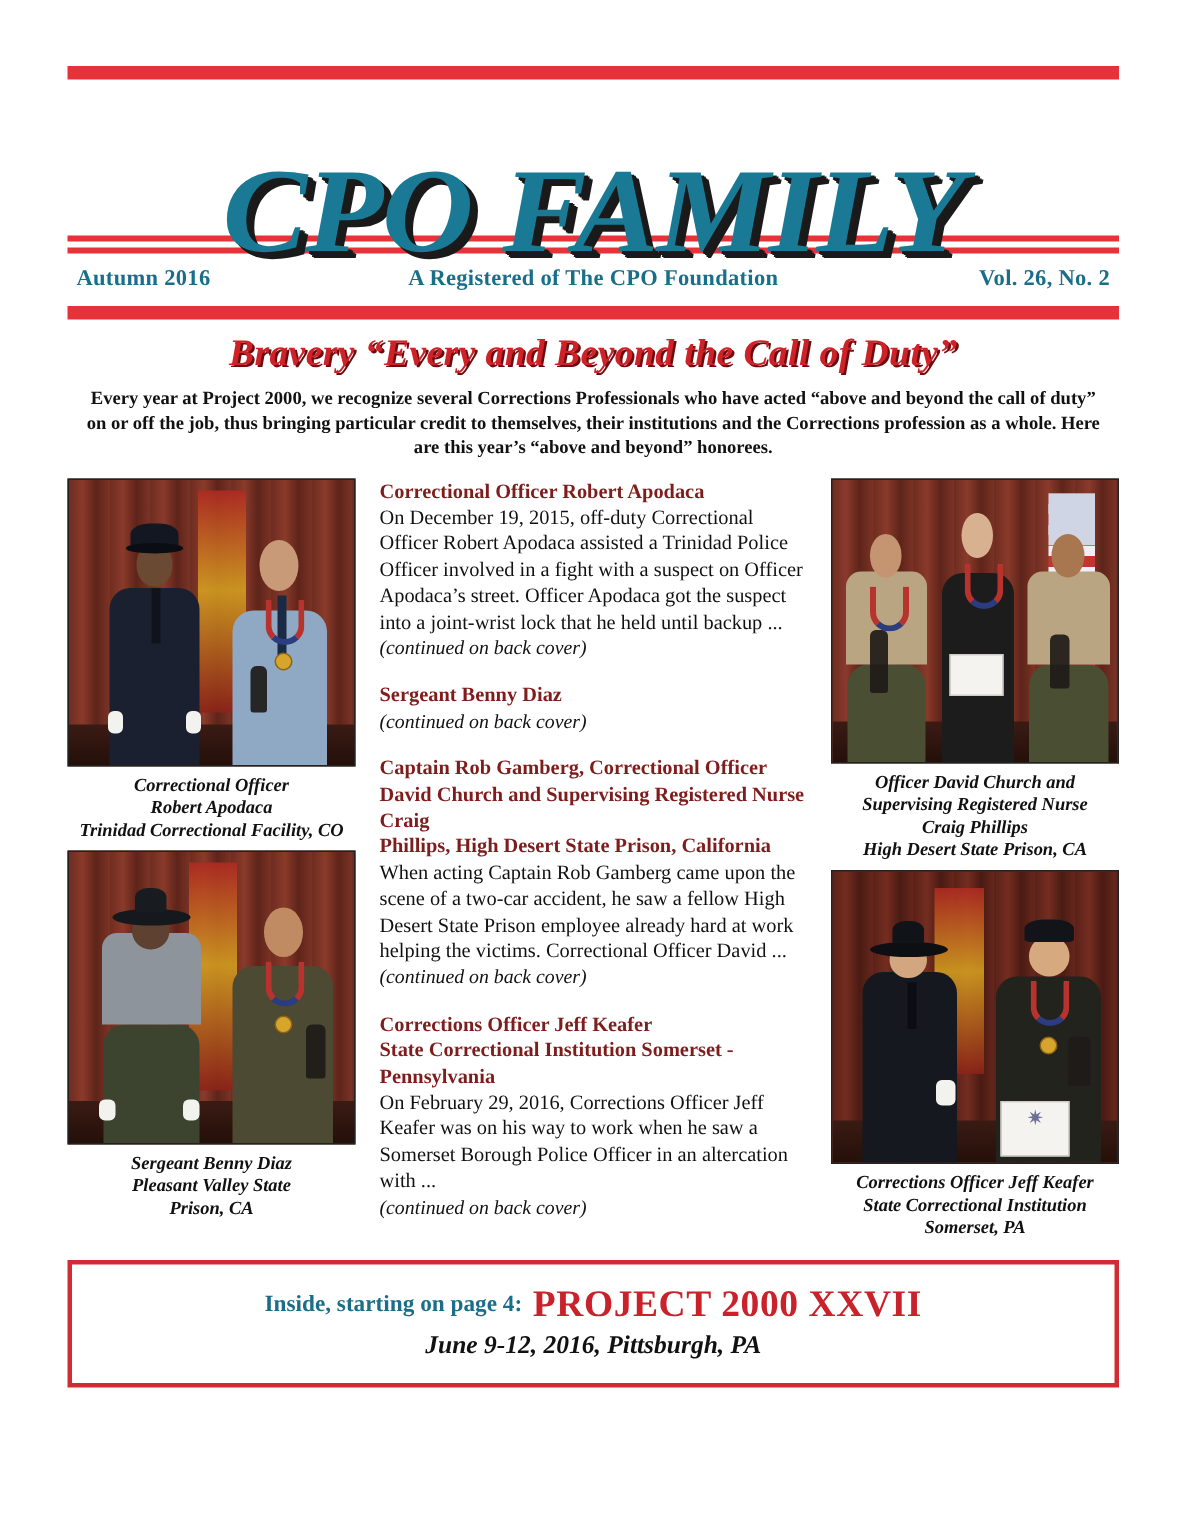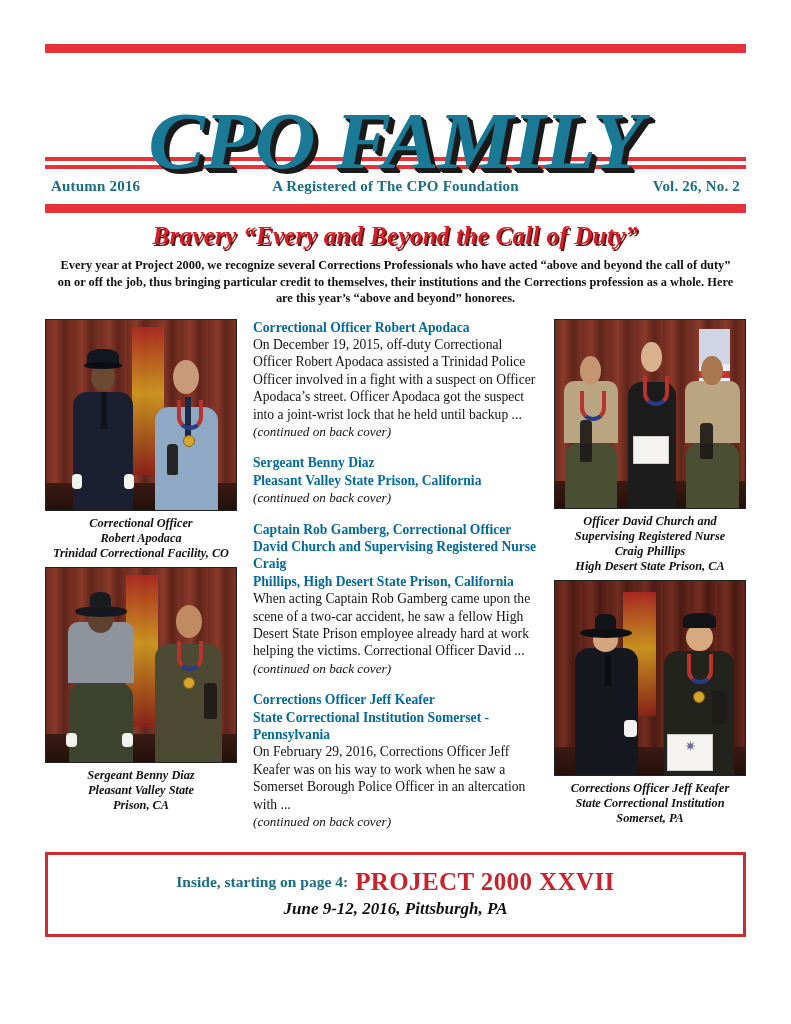--- a/index.html
+++ b/index.html
@@ -192,21 +192,21 @@
     padding-top: 5px;
     color: #111;
   }
 
   
   .article { margin-bottom: 14px; }
   .article-title {
     font-weight: bold;
     font-size: 13.6px;
     line-height: 17.4px;
-    color: #0369a1;
+    color: #7f1d1d;
   }
   .article-body {
     font-size: 13.6px;
     line-height: 17.4px;
     color: #111;
   }
   .continued {
     font-style: italic;
     font-size: 13.2px;
     line-height: 17.4px;
@@ -338,21 +338,20 @@
     <div class="col-center">
 
       <div class="article">
         <div class="article-title">Correctional Officer Robert Apodaca</div>
         <div class="article-body">On December 19, 2015, off-duty Correctional Officer Robert Apodaca assisted a Trinidad Police Officer involved in a fight with a suspect on Officer Apodaca’s street. Officer Apodaca got the suspect into a joint-wrist lock that he held until backup ...</div>
         <div class="continued">(continued on back cover)</div>
       </div>
 
       <div class="article">
         <div class="article-title">Sergeant Benny Diaz</div>
-        <div class="article-title">Pleasant Valley State Prison, California</div>
         <div class="continued">(continued on back cover)</div>
       </div>
 
       <div class="article">
         <div class="article-title">Captain Rob Gamberg, Correctional Officer David Church and Supervising Registered Nurse Craig</div>
         <div class="article-title">Phillips, High Desert State Prison, California</div>
         <div class="article-body">When acting Captain Rob Gamberg came upon the scene of a two-car accident, he saw a fellow High Desert State Prison employee already hard at work helping the victims. Correctional Officer David ...</div>
         <div class="continued">(continued on back cover)</div>
       </div>
 

